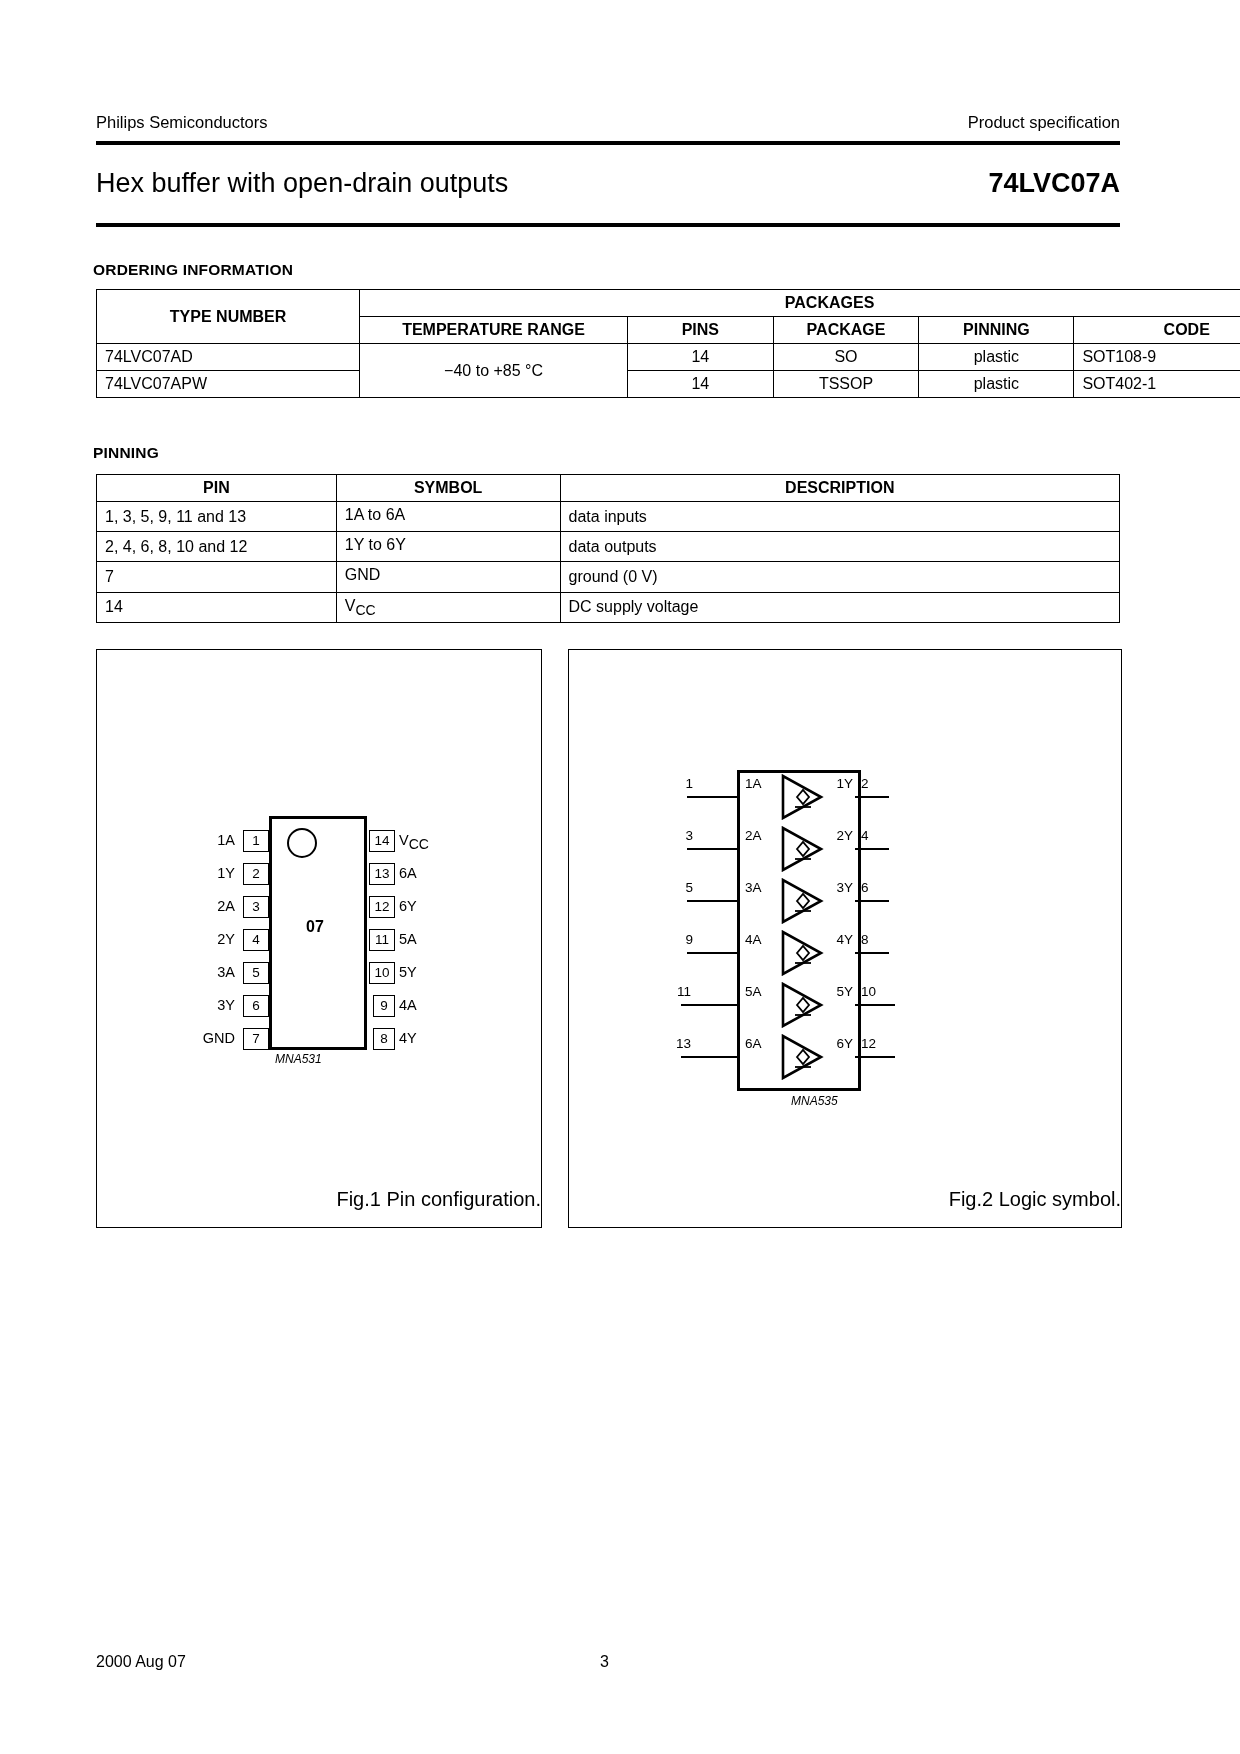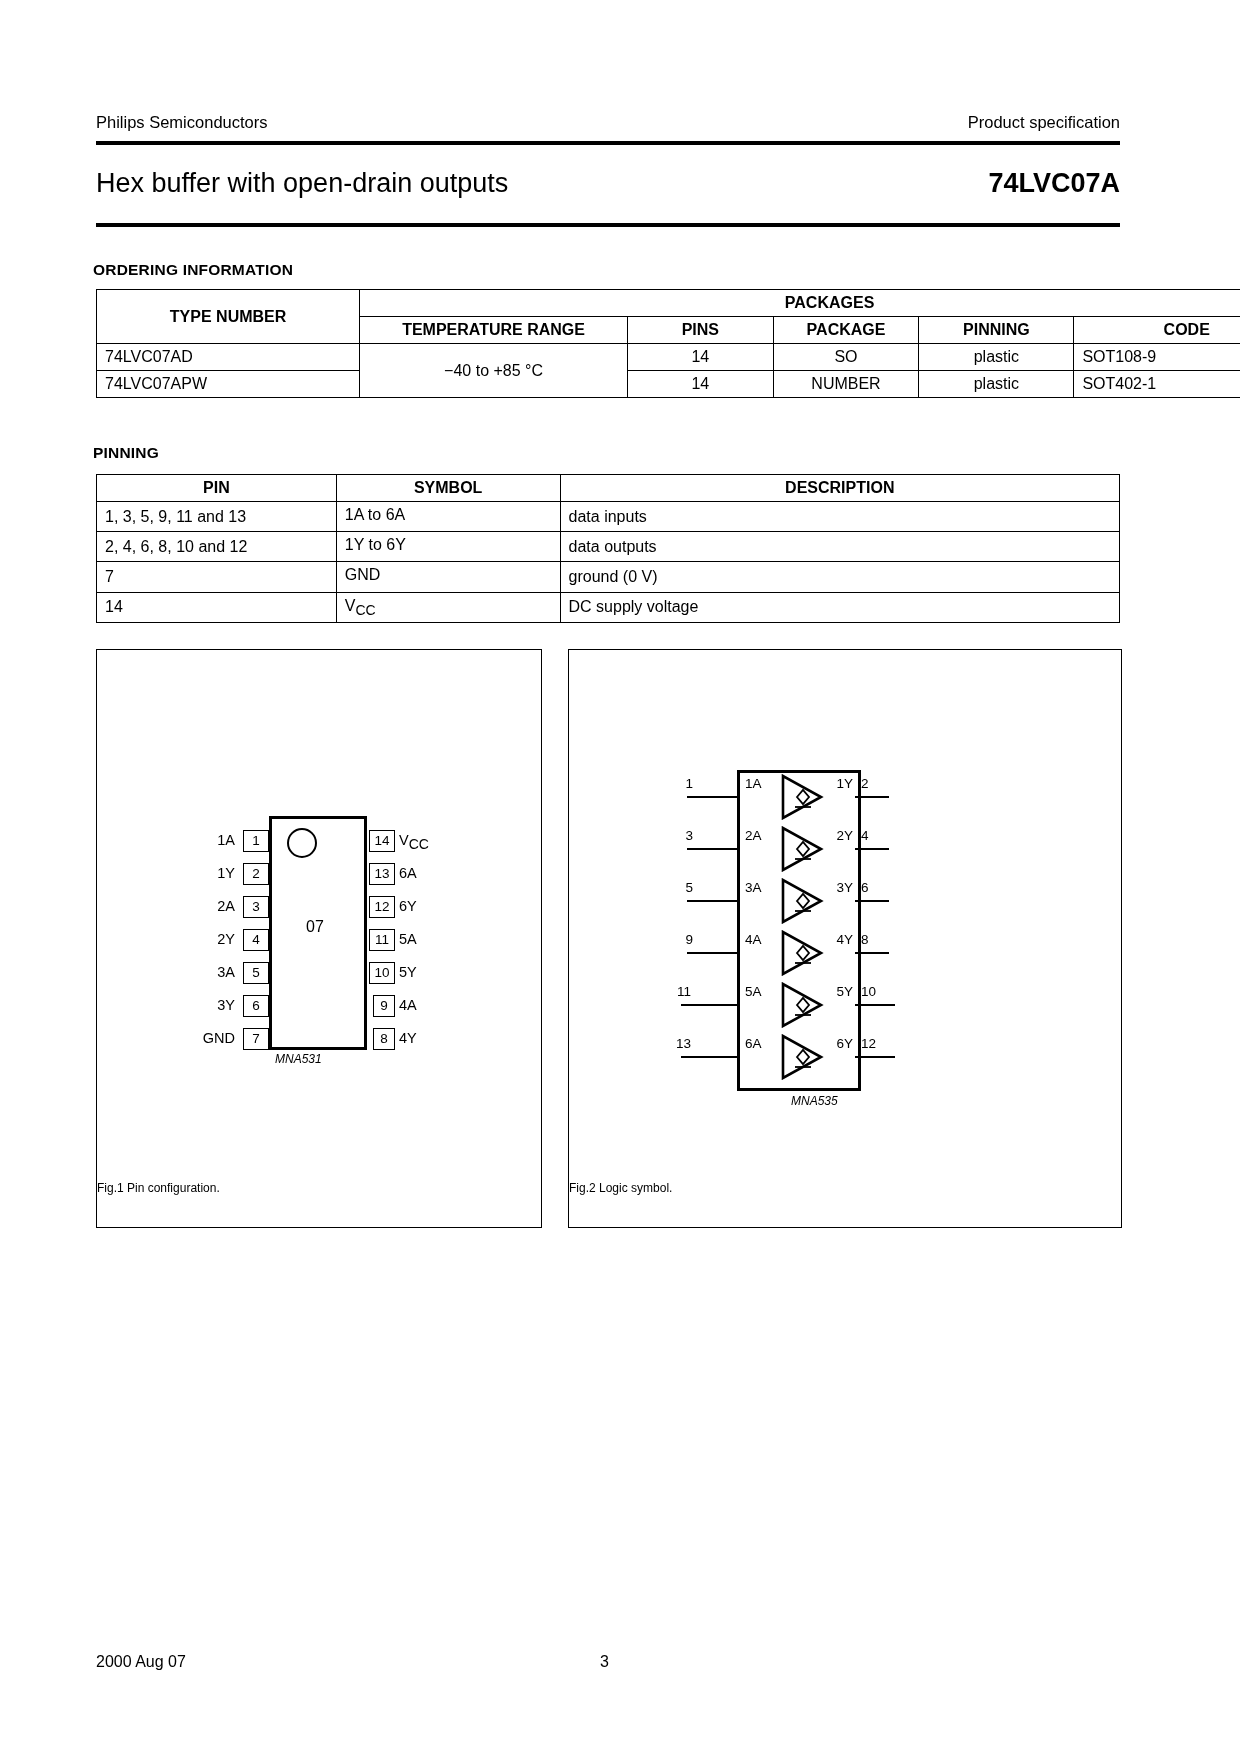--- a/index.html
+++ b/index.html
@@ -31,27 +31,27 @@
 
   #tbl-order{left:96px;top:281px;width:1204px;}
   #tbl-pin{left:96px;top:466px;width:1024px;}
 
   .sub{font-size:14px;vertical-align:sub;}
 
   
   .figbox{position:absolute;border:1.6px solid #000;background:#fff;}
   #fig1{left:96px;top:641px;width:444px;height:577px;}
   #fig2{left:568px;top:641px;width:552px;height:577px;}
-  .figcap{position:absolute;width:100%;text-align:left;font-size:12px;bottom:32px;}
+  .figcap{position:absolute;width:100%;text-align:right;font-size:20px;bottom:16px;}
 
   
   .dip-wrap{position:absolute;left:0;top:0;width:100%;height:100%;}
   .dip-body{position:absolute;left:172px;top:166px;width:92px;height:228px;border:3.4px solid #000;background:#fff;}
   .dip-dot{position:absolute;left:190px;top:178px;width:26px;height:26px;border:2.2px solid #000;border-radius:50%;}
-  .dip-mark{position:absolute;left:172px;top:268px;width:92px;text-align:center;font-size:16px;font-weight:normal;}
+  .dip-mark{position:absolute;left:172px;top:268px;width:92px;text-align:center;font-size:16px;font-weight:bold;}
   .pinbox{position:absolute;width:24px;height:20px;border:1.8px solid #000;background:#fff;
           font-size:13.5px;text-align:center;line-height:20px;}
   .pinlbl{position:absolute;font-size:14.5px;line-height:20px;height:20px;}
   .pinlbl.lft{text-align:right;}
   .pinlbl.rgt{text-align:left;}
   .mna{position:absolute;font-size:12px;font-style:italic;}
 
   
   .ls-body{position:absolute;left:168px;top:120px;width:118px;height:315px;border:3.2px solid #000;background:#fff;}
   .ls-num{position:absolute;font-size:13.5px;text-align:right;}
@@ -105,21 +105,21 @@
         <td class="cellpad l">74LVC07AD</td>
         <td class="cellpad c" rowspan="2">−40 to +85 °C</td>
         <td class="cellpad c">14</td>
         <td class="cellpad c">SO</td>
         <td class="cellpad c">plastic</td>
         <td class="cellpad l">SOT108-9</td>
       </tr>
       <tr>
         <td class="cellpad l">74LVC07APW</td>
         <td class="cellpad c">14</td>
-        <td class="cellpad c">NUMBER</td>
+        <td class="cellpad c">TSSOP</td>
         <td class="cellpad c">plastic</td>
         <td class="cellpad l">SOT402-1</td>
       </tr>
     </tbody>
   </table>
 
   <div class="sect" id="sect-pin">PINNING</div>
 
   <table id="tbl-pin">
     <colgroup>

